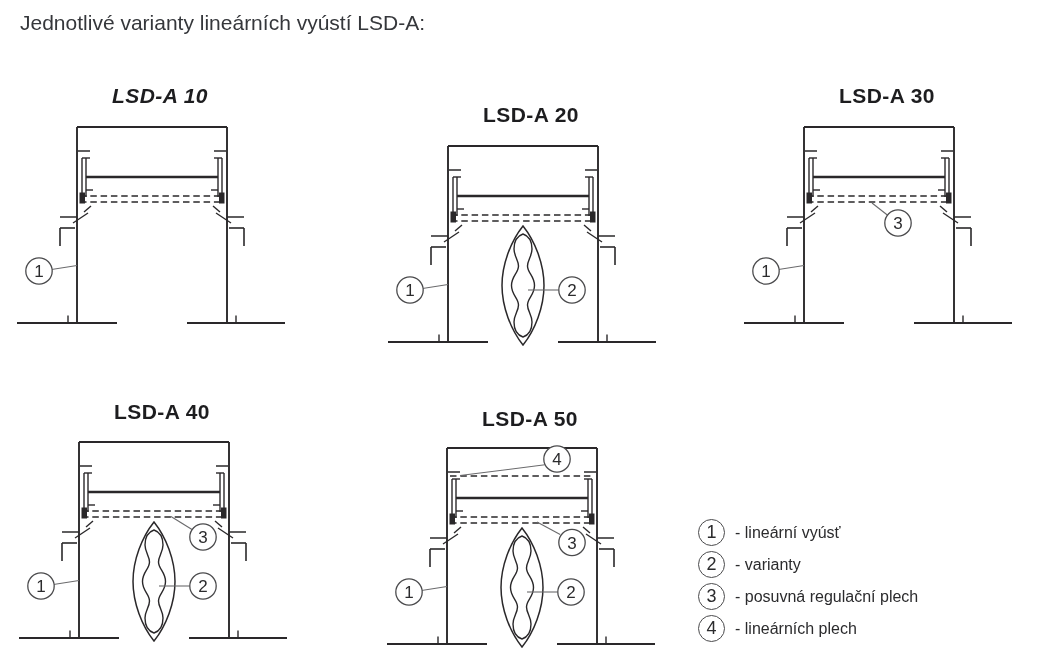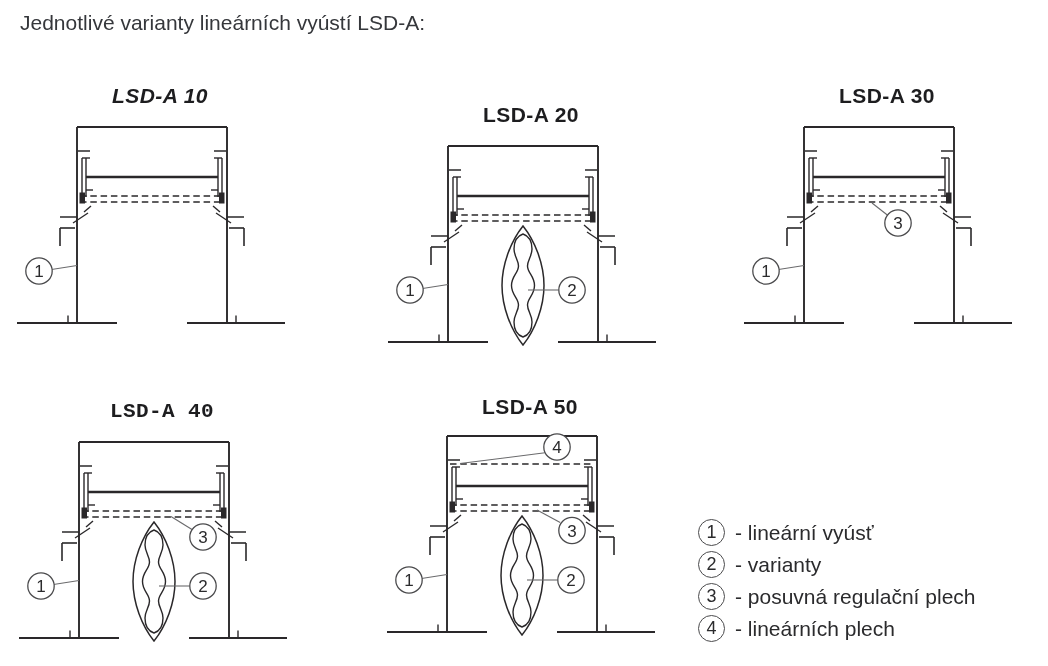--- a/index.html
+++ b/index.html
@@ -23,21 +23,21 @@
   }
   svg.draw{display:block;}
   .legend{position:absolute;left:698px;top:519px;}
   .legend-row{display:flex;align-items:center;height:27px;margin-bottom:5px;}
   .lcircle{
     width:27px;height:27px;box-sizing:border-box;
     border:1.6px solid #4b4b4d;border-radius:50%;
     display:flex;align-items:center;justify-content:center;
     font-size:18px;color:#2b2b2d;background:#fff;flex:0 0 auto;
   }
-  .llabel{margin-left:10px;font-size:21px;color:#2b2b2d;white-space:nowrap;}
+  .llabel{margin-left:10px;font-size:16px;color:#2b2b2d;white-space:nowrap;}
 </style>
 </head>
 <body>
 
 <div class="page">
 
   <div class="main-title">Jednotlivé varianty lineárních vyústí LSD-A:</div>
 
   <div class="diagram" style="left:12px;top:84px;">
     <div class="dtitle" style="height:33px;font-style:italic;">LSD-A 10</div>
@@ -170,21 +170,21 @@
         <line x1="39.5" y1="152.5" x2="65" y2="148.5" stroke="#6a6a6c" stroke-width="1.1"></line>
         <circle cx="27" cy="154" r="13.2" fill="#ffffff" stroke="#4b4b4d" stroke-width="1.3"></circle>
         <text x="27" y="160" text-anchor="middle" font-size="17" fill="#2b2b2d" font-family="&quot;Liberation Sans&quot;, sans-serif">1</text>
         <line x1="133" y1="86" x2="148.3" y2="98" stroke="#6a6a6c" stroke-width="1.1"></line>
         <circle cx="159" cy="106" r="13.2" fill="#ffffff" stroke="#4b4b4d" stroke-width="1.3"></circle>
         <text x="159" y="112" text-anchor="middle" font-size="17" fill="#2b2b2d" font-family="&quot;Liberation Sans&quot;, sans-serif">3</text>
       </svg>
   </div>
 
   <div class="diagram" style="left:14px;top:400px;">
-    <div class="dtitle" style="height:32px;font-family:Liberation Mono, monospace;">LSD-A 40</div>
+    <div class="dtitle" style="height:32px;">LSD-A 40</div>
     <svg class="draw" viewBox="0 0 280 218" width="280" height="218">
         <g stroke="#2a282a" fill="none" stroke-linecap="butt">
           <line x1="65" y1="10" x2="215" y2="10" stroke-width="1.9"></line>
           <line x1="65" y1="10" x2="65" y2="206" stroke-width="1.9"></line>
           <line x1="215" y1="10" x2="215" y2="206" stroke-width="1.9"></line>
           <line x1="5" y1="206" x2="105" y2="206" stroke-width="1.9"></line>
           <line x1="175" y1="206" x2="273" y2="206" stroke-width="1.9"></line>
           <line x1="56" y1="206" x2="56" y2="198.5" stroke-width="1.4"></line>
           <line x1="224" y1="206" x2="224" y2="198.5" stroke-width="1.4"></line>
           <line x1="66" y1="34" x2="78" y2="34" stroke-width="1.5"></line>
@@ -221,21 +221,21 @@
         <line x1="145" y1="154" x2="175.5" y2="154" stroke="#6a6a6c" stroke-width="1.1"></line>
         <circle cx="189" cy="154" r="13.2" fill="#ffffff" stroke="#4b4b4d" stroke-width="1.3"></circle>
         <text x="189" y="160" text-anchor="middle" font-size="17" fill="#2b2b2d" font-family="&quot;Liberation Sans&quot;, sans-serif">2</text>
         <line x1="157" y1="84.5" x2="178" y2="97.5" stroke="#6a6a6c" stroke-width="1.1"></line>
         <circle cx="189" cy="105" r="13.2" fill="#ffffff" stroke="#4b4b4d" stroke-width="1.3"></circle>
         <text x="189" y="111" text-anchor="middle" font-size="17" fill="#2b2b2d" font-family="&quot;Liberation Sans&quot;, sans-serif">3</text>
       </svg>
   </div>
 
   <div class="diagram" style="left:382px;top:395px;">
-    <div class="dtitle" style="height:31px;">LSD-A 50</div>
+    <div class="dtitle" style="height:31px;margin-top:12px;">LSD-A 50</div>
     <svg class="draw" viewBox="0 0 280 218" width="280" height="218">
         <g stroke="#2a282a" fill="none" stroke-linecap="butt">
           <line x1="65" y1="10" x2="215" y2="10" stroke-width="1.9"></line>
           <line x1="65" y1="10" x2="65" y2="206" stroke-width="1.9"></line>
           <line x1="215" y1="10" x2="215" y2="206" stroke-width="1.9"></line>
           <line x1="5" y1="206" x2="105" y2="206" stroke-width="1.9"></line>
           <line x1="175" y1="206" x2="273" y2="206" stroke-width="1.9"></line>
           <line x1="56" y1="206" x2="56" y2="198.5" stroke-width="1.4"></line>
           <line x1="224" y1="206" x2="224" y2="198.5" stroke-width="1.4"></line>
           <line x1="66" y1="34" x2="78" y2="34" stroke-width="1.5"></line>

